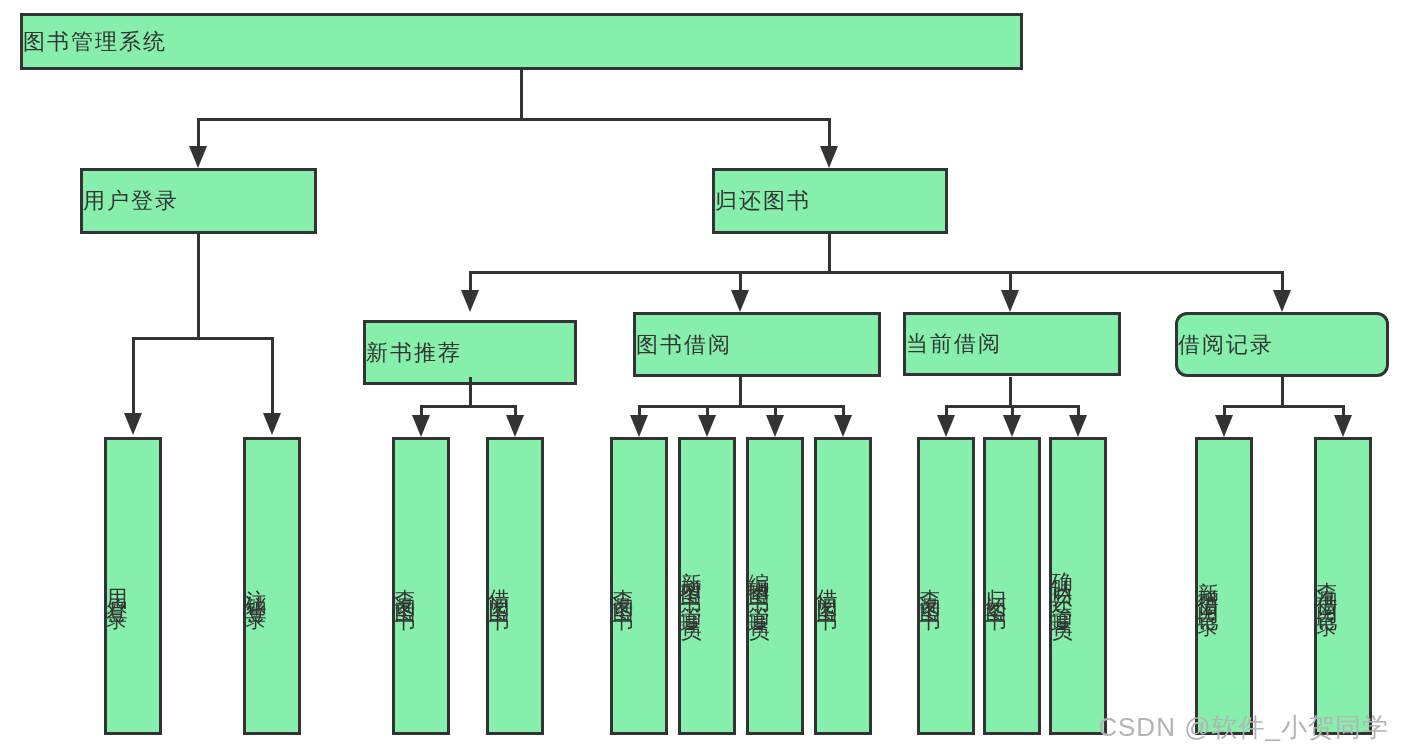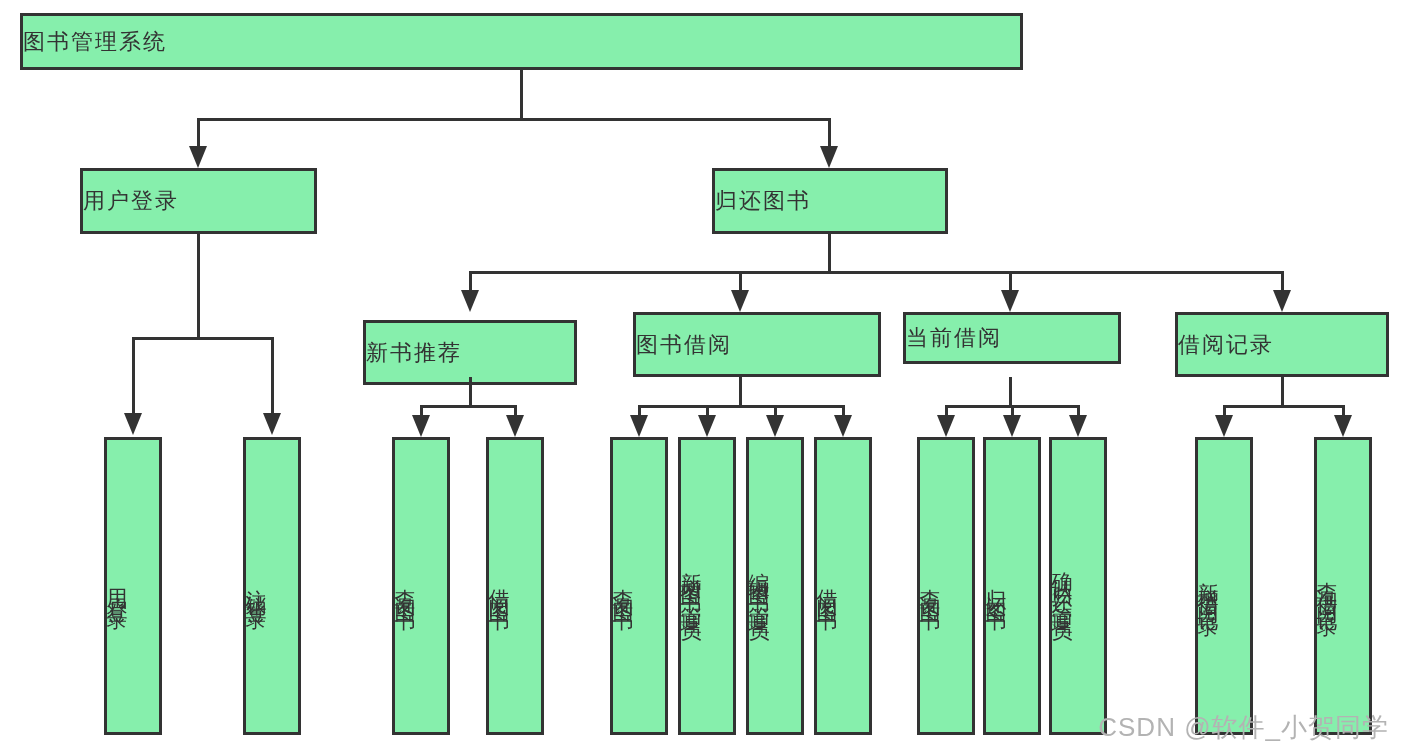--- a/index.html
+++ b/index.html
@@ -40,22 +40,22 @@
     border-left:9px solid transparent;
     border-right:9px solid transparent;
     border-top:22px solid #333333;
   }
   
   .pos-root{left:20px;top:13px;width:1003px;height:57px;}
   .pos-user{left:80px;top:168px;width:237px;height:66px;}
   .pos-mgmt{left:712px;top:168px;width:236px;height:66px;}
   .pos-l3-1{left:363px;top:312px;width:214px;height:65px;margin-top:8px;}
   .pos-l3-2{left:633px;top:312px;width:248px;height:65px;}
-  .pos-l3-3{left:903px;top:312px;width:218px;height:52px;}
-  .pos-l3-4{left:1175px;top:312px;width:214px;height:65px;}
+  .pos-l3-3{left:903px;top:312px;width:218px;height:64px;}
+  .pos-l3-4{left:1175px;top:312px;width:214px;height:65px;border-radius:12px;}
   .pos-leaf-1a{left:104px;}  .pos-leaf-1b{left:243px;}
   .pos-leaf-2a{left:392px;}  .pos-leaf-2b{left:486px;}
   .pos-leaf-3a{left:610px;}  .pos-leaf-3b{left:678px;}
   .pos-leaf-3c{left:746px;}  .pos-leaf-3d{left:814px;}
   .pos-leaf-4a{left:917px;}  .pos-leaf-4b{left:983px;}
   .pos-leaf-4c{left:1049px;}
   .pos-leaf-5a{left:1195px;} .pos-leaf-5b{left:1314px;}
   .watermark{
     position:absolute;
     right:16px;top:710px;

